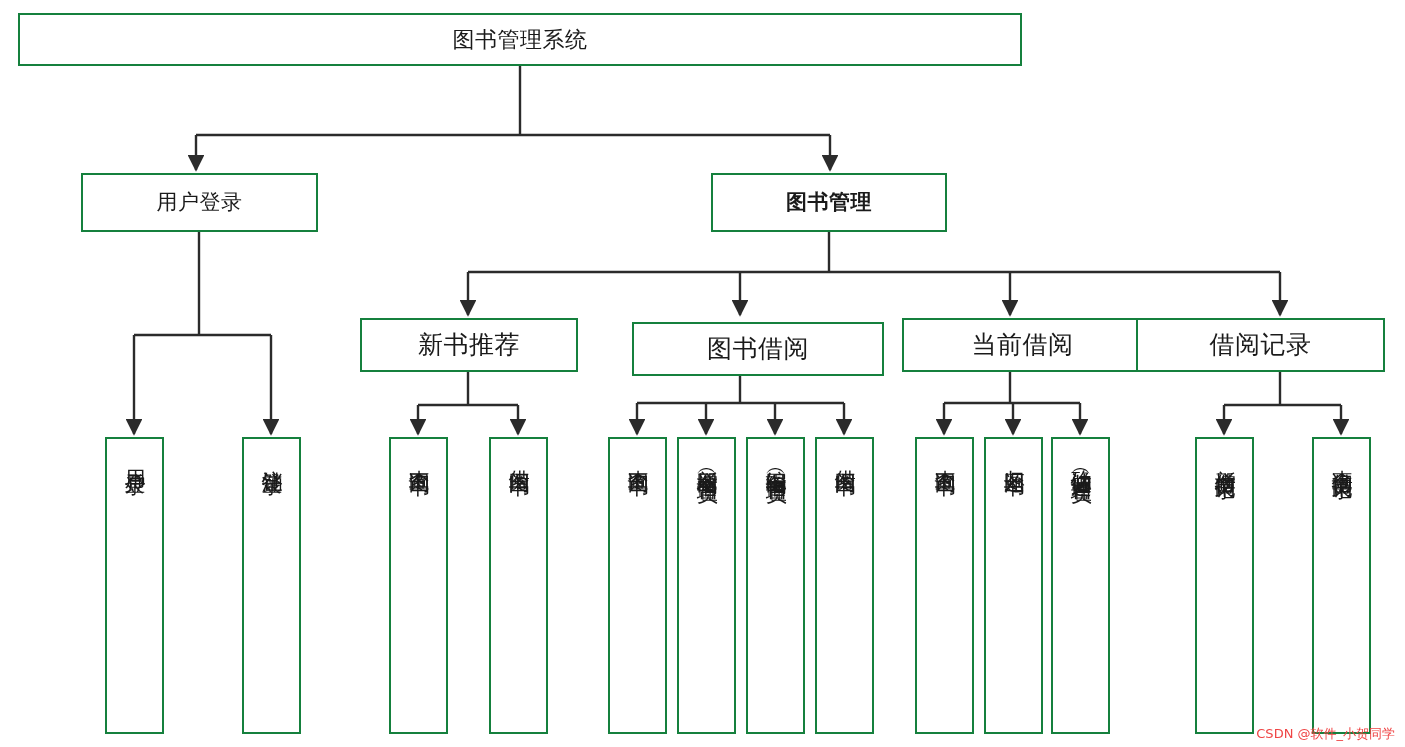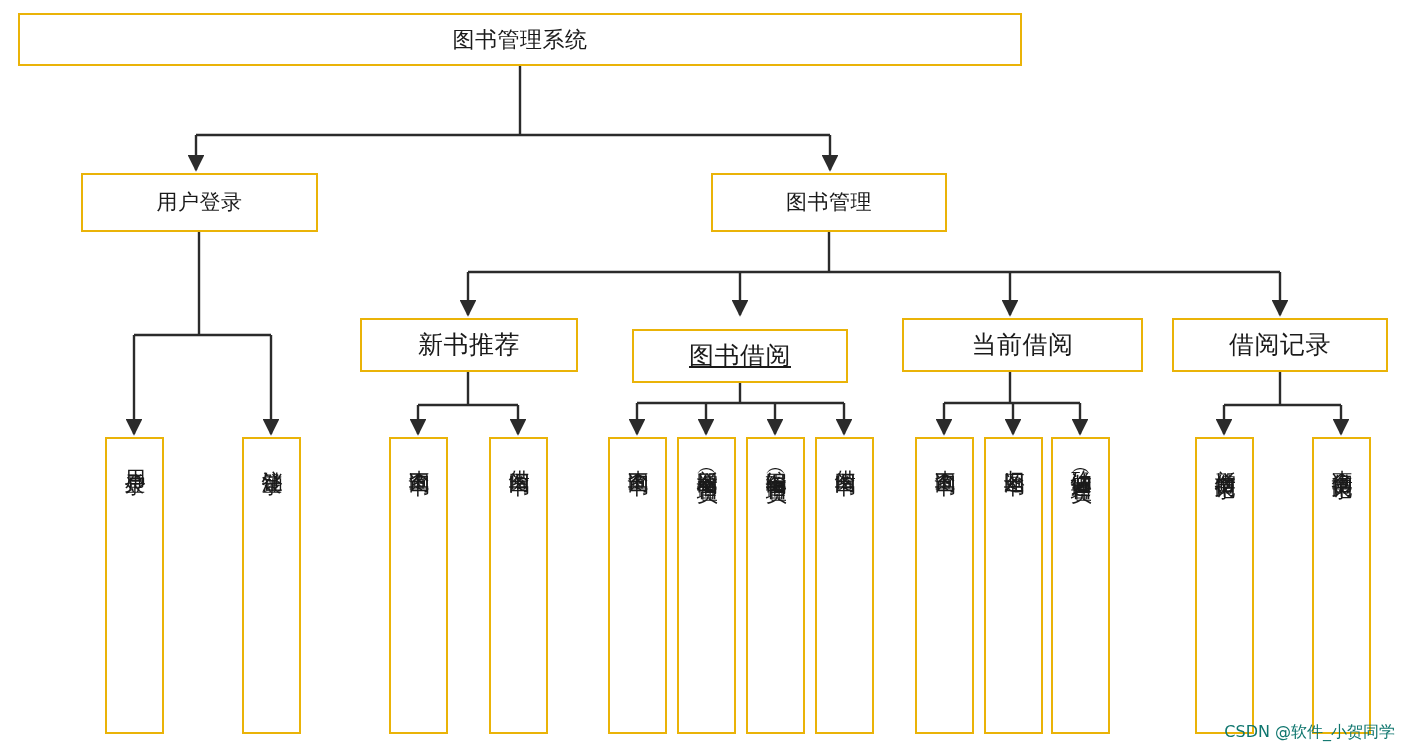--- a/index.html
+++ b/index.html
@@ -22,21 +22,21 @@
     position: absolute;
     left: 0;
     top: 0;
     width: 1405px;
     height: 747px;
   }
   .node {
     position: absolute;
     box-sizing: border-box;
     background: #ffffff;
-    border: 2px solid #eab308;
+    border: 2px solid #15803d;
     display: flex;
     align-items: center;
     justify-content: center;
     color: #1a1a1a;
     z-index: 2;
   }
   .node .lbl {
     display: block;
     text-align: center;
     line-height: 1.18;
@@ -54,22 +54,22 @@
     text-orientation: upright;
     font-size: 21px;
     line-height: 1.22;
     letter-spacing: 2px;
     white-space: nowrap;
   }
   #watermark {
     position: absolute;
     right: 10px;
     bottom: 4px;
-    font-size: 16px;
-    color: #0f766e;
+    font-size: 13px;
+    color: #ef4444;
     z-index: 5;
     white-space: nowrap;
     user-select: none;
   }
 </style>
 </head>
 <body>
 
 <div id="canvas">
 
@@ -123,34 +123,34 @@
     </g>
   </svg>
 
   <div class="node root" style="left:18px; top:13px; width:1004px; height:53px;">
     <span class="lbl">图书管理系统</span>
   </div>
 
   <div class="node lvl2" style="left:81px; top:173px; width:237px; height:59px;">
     <span class="lbl">用户登录</span>
   </div>
-  <div class="node lvl2" style="left:711px; top:173px; width:236px; height:59px;">
+  <div class="node lvl2" style="left:711px; top:173px; width:236px; height:59px;font-weight:bold;">
     <span class="lbl">图书管理</span>
   </div>
 
   <div class="node lvl3" style="left:360px; top:318px; width:218px; height:54px;">
     <span class="lbl">新书推荐</span>
   </div>
-  <div class="node lvl3" style="left:632px; top:329px; width:216px; height:54px;text-decoration:underline;">
+  <div class="node lvl3" style="left:632px; top:322px; width:252px; height:54px;">
     <span class="lbl">图书借阅</span>
   </div>
   <div class="node lvl3" style="left:902px; top:318px; width:241px; height:54px;">
     <span class="lbl">当前借阅</span>
   </div>
-  <div class="node lvl3" style="left:1172px; top:318px; width:216px; height:54px;">
+  <div class="node lvl3" style="left:1136px; top:318px; width:249px; height:54px;">
     <span class="lbl">借阅记录</span>
   </div>
 
   <div class="node leaf" style="left:105px; top:437px; width:59px; height:297px;">
     <span class="lbl">用户登录</span>
   </div>
   <div class="node leaf" style="left:242px; top:437px; width:59px; height:297px;">
     <span class="lbl">注销登录</span>
   </div>
 

